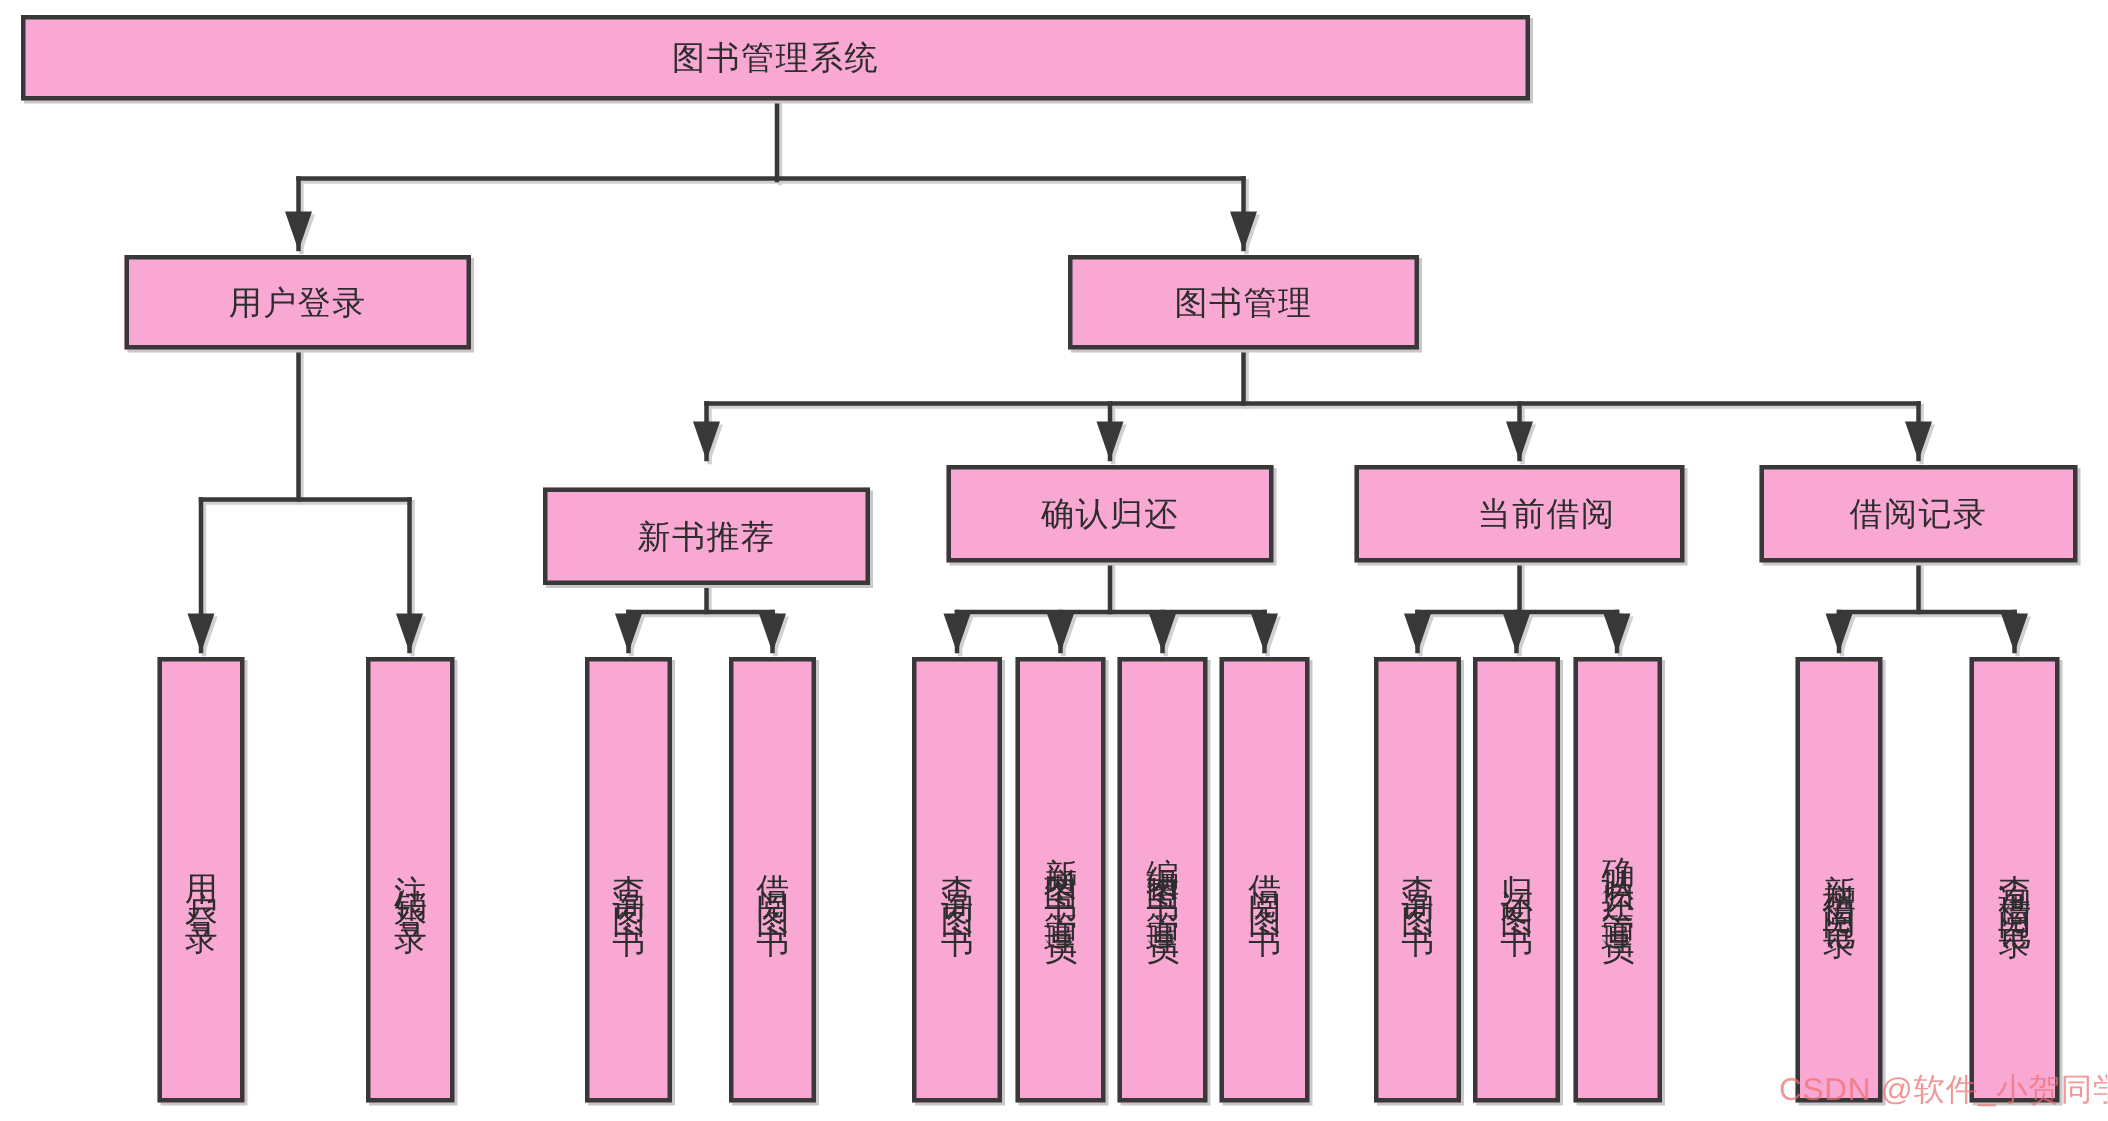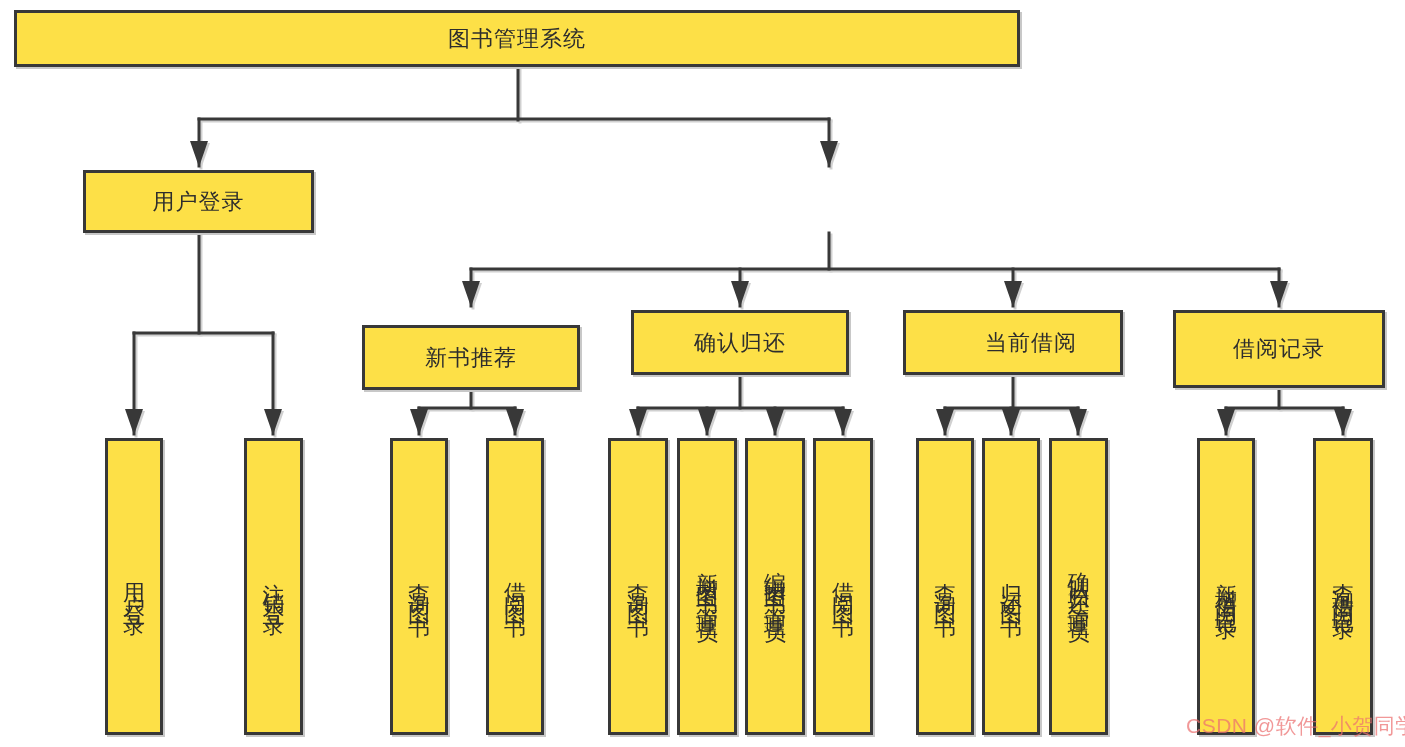--- a/index.html
+++ b/index.html
@@ -1,20 +1,20 @@
 <!DOCTYPE html>
 <html><head>
 <meta charset="utf-8">
 <style>
   html,body{margin:0;padding:0;background:#ffffff;}
   body{font-family:"Liberation Sans","DejaVu Sans",sans-serif;}
   .stage{position:relative;width:1405px;height:747px;background:#ffffff;overflow:hidden;}
   .stage svg{position:absolute;left:0;top:0;z-index:0;
     filter:drop-shadow(2px 2px 0px rgba(150,150,150,0.45));}
-  .box{position:absolute;box-sizing:border-box;background:#fde047;
+  .box{position:absolute;box-sizing:border-box;background:#f9a8d4;
     border:3px solid #383838;box-shadow:2px 2px 0 #c8c8c8;
     display:flex;align-items:center;justify-content:center;z-index:1;}
   .hlabel{font-size:22px;color:#2d2d2d;letter-spacing:1px;white-space:nowrap;}
   .vlabel{writing-mode:vertical-rl;text-orientation:mixed;font-size:22px;
     color:#2d2d2d;line-height:1.1;}
   .watermark{position:absolute;left:1186px;top:712px;z-index:5;
     font-size:21px;letter-spacing:0.5px;color:rgba(235,112,112,0.72);
     white-space:nowrap;}
 </style>
 </head>
@@ -67,31 +67,34 @@
     </g>
   </svg>
 
   <div class="box" style="left:14px;top:10px;width:1006px;height:57px;">
     <span class="hlabel">图书管理系统</span>
   </div>
 
   <div class="box" style="left:83px;top:170px;width:231px;height:63px;">
     <span class="hlabel">用户登录</span>
   </div>
+  <div class="box" style="left:712px;top:170px;width:234px;height:63px;">
+    <span class="hlabel">图书管理</span>
+  </div>
 
   <div class="box" style="left:362px;top:310px;width:218px;height:65px;margin-top:15px;">
     <span class="hlabel">新书推荐</span>
   </div>
   <div class="box" style="left:631px;top:310px;width:218px;height:65px;">
     <span class="hlabel">确认归还</span>
   </div>
   <div class="box" style="left:903px;top:310px;width:220px;height:65px;padding-left:36px;">
     <span class="hlabel">当前借阅</span>
   </div>
-  <div class="box" style="left:1173px;top:310px;width:212px;height:78px;">
+  <div class="box" style="left:1173px;top:310px;width:212px;height:65px;">
     <span class="hlabel">借阅记录</span>
   </div>
 
   <div class="box" style="left:105px;top:438px;width:58px;height:297px;">
     <span class="vlabel" style="letter-spacing: 0.5em;">用户登录</span>
   </div>
   <div class="box" style="left:244px;top:438px;width:59px;height:297px;">
     <span class="vlabel" style="letter-spacing: 0.5em;">注销登录</span>
   </div>
 

